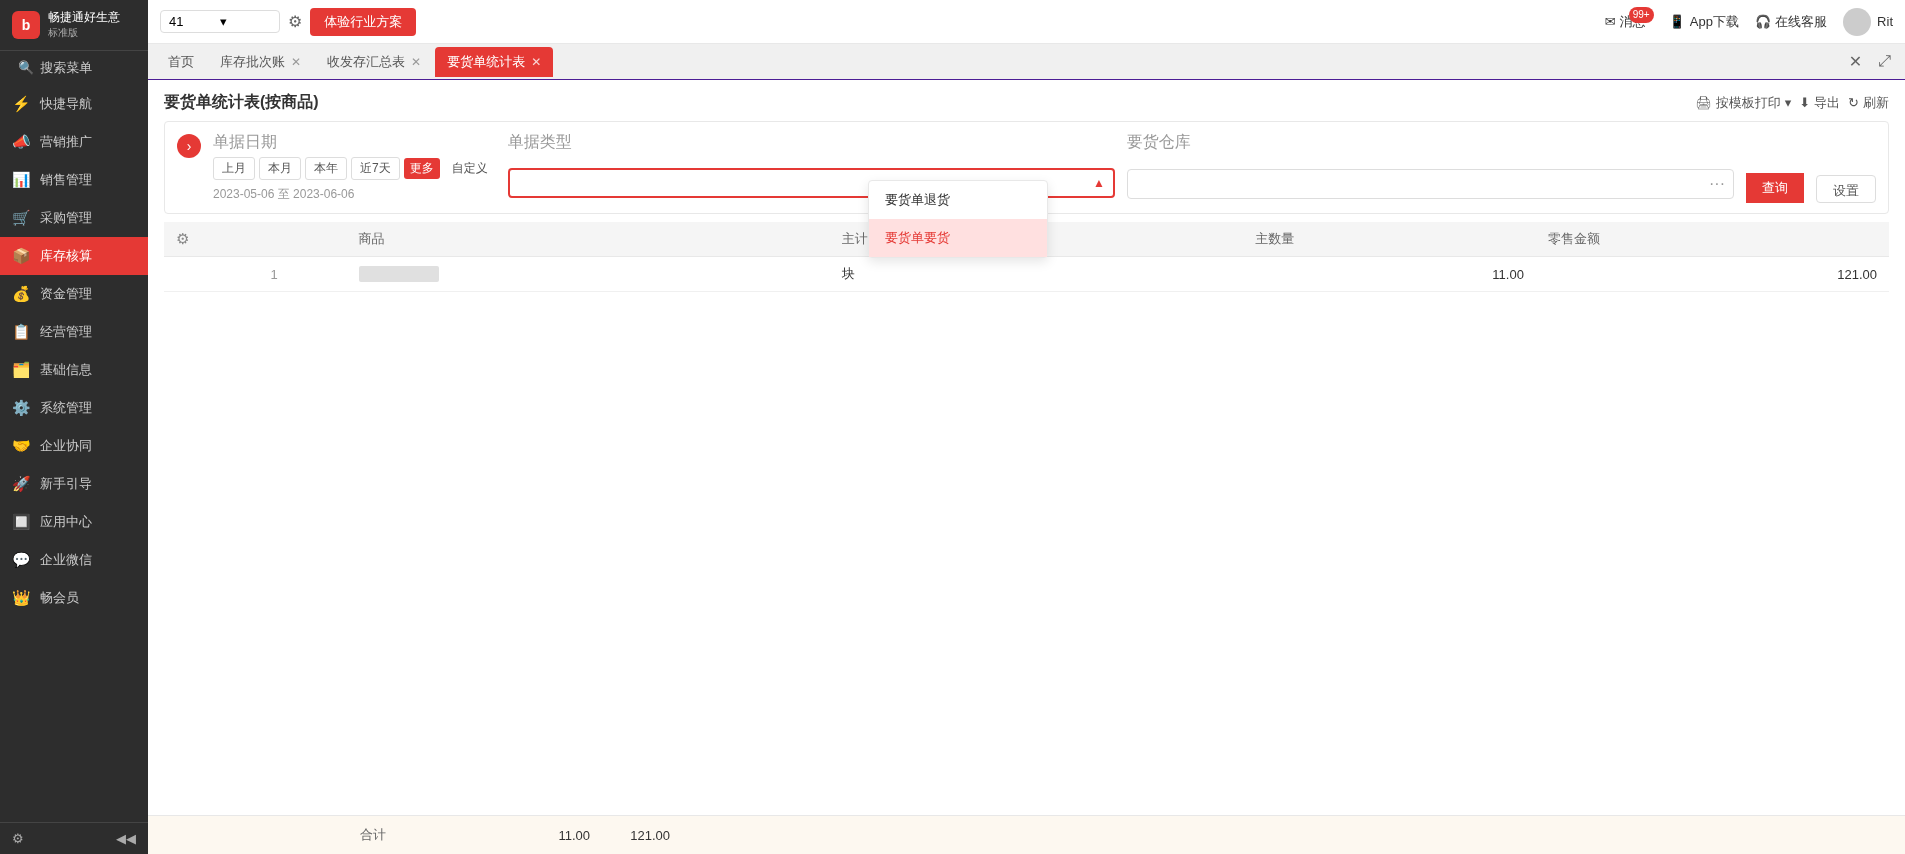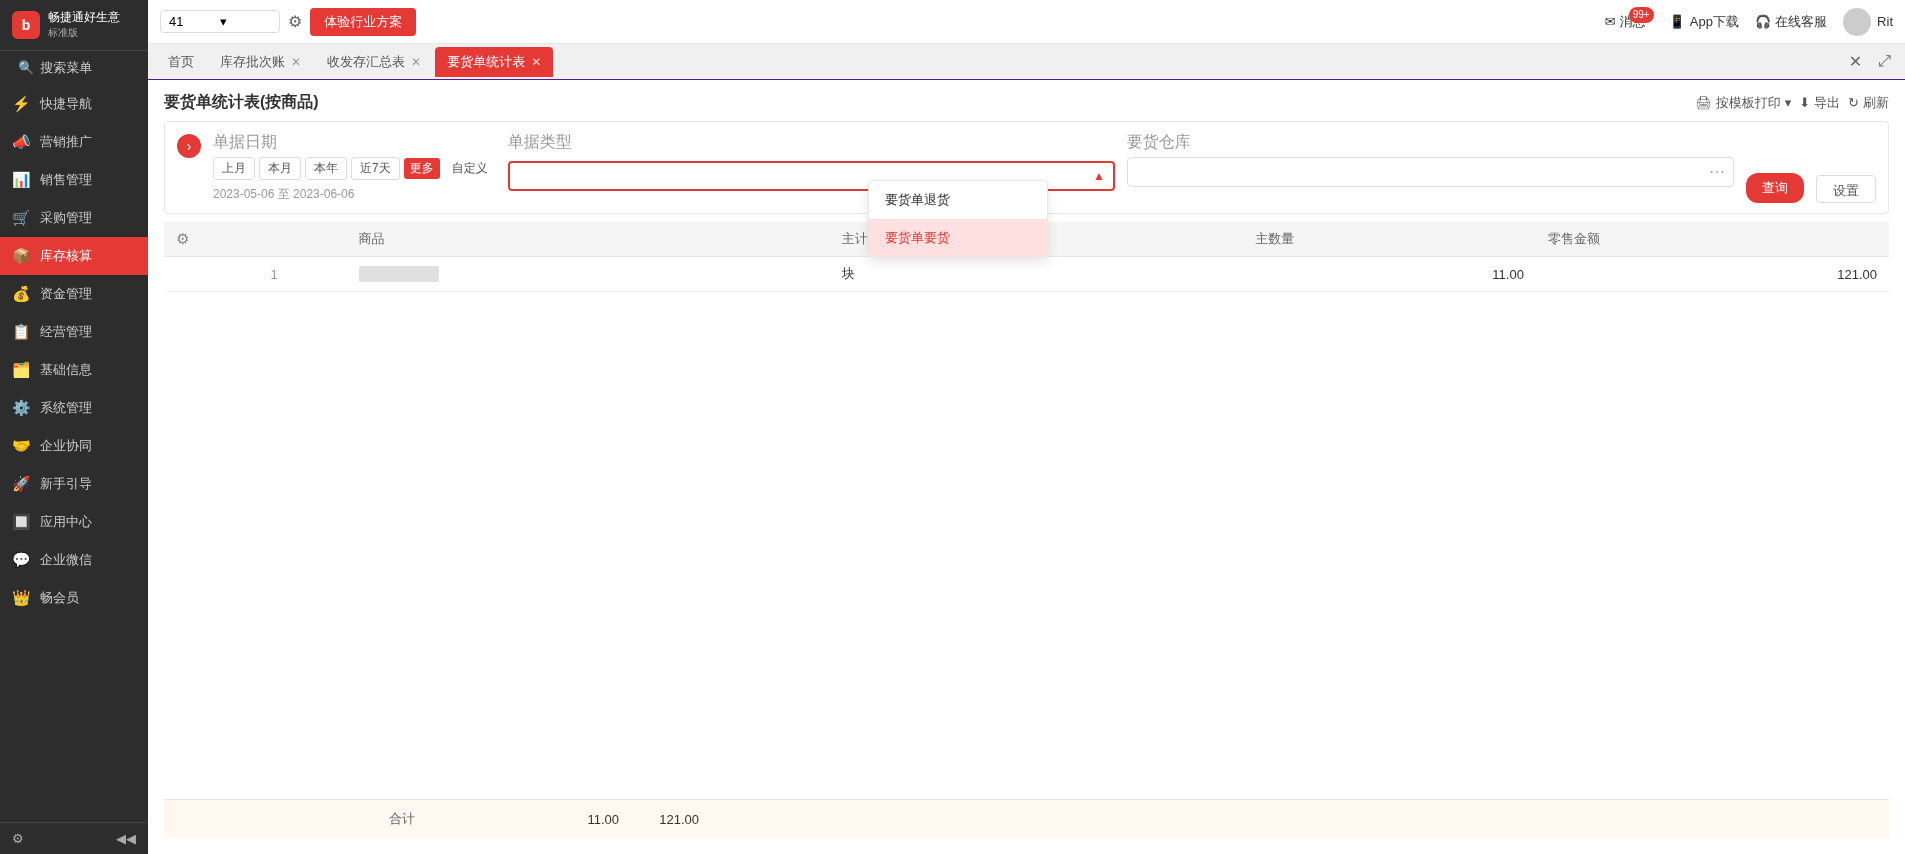--- a/index.html
+++ b/index.html
@@ -162,36 +162,36 @@
     .filter-date-row { display: flex; align-items: center; gap: 4px; flex-wrap: wrap; }
     .date-btn {
       padding: 2px 8px; border: 1px solid #ddd; border-radius: 3px; cursor: pointer; font-size: 12px; color: #555;
     }
     .date-badge {
       background: #e53935; color: white; border-radius: 3px; padding: 2px 6px; font-size: 12px; cursor: pointer;
     }
     .date-custom { padding: 2px 8px; cursor: pointer; font-size: 12px; color: #555; }
     .date-range { font-size: 12px; color: #999; margin-top: 2px; }
 
-    .filter-type-group { display: flex; flex-direction: column; gap: 8px; flex: 1; min-width: 200px; }
+    .filter-type-group { display: flex; flex-direction: column; gap: 15px; flex: 1; min-width: 200px; }
     .filter-type-select {
       border: 2px solid #e53935; border-radius: 4px; padding: 4px 8px; font-size: 13px;
       display: flex; align-items: center; justify-content: space-between; cursor: pointer;
       position: relative; min-height: 30px;
     }
     .filter-type-select .arrow { color: #e53935; font-size: 12px; }
 
-    .filter-warehouse-group { display: flex; flex-direction: column; gap: 4px; flex: 1; }
+    .filter-warehouse-group { display: flex; flex-direction: column; gap: 16px; flex: 1; }
     .filter-warehouse-input {
       border: 1px solid #ddd; border-radius: 4px; padding: 4px 8px; font-size: 13px;
       display: flex; align-items: center; justify-content: space-between; min-height: 30px; cursor: pointer;
     }
 
     .query-btn {
-      background: #e53935; color: white; border: none; border-radius: 12px; padding: 6px 16px;
+      background: #e53935; color: white; border: none; border-radius: 0; padding: 6px 16px;
       cursor: pointer; font-size: 13px; align-self: flex-end; height: 30px;
     }
     .setting-btn {
       background: white; color: #555; border: 1px solid #ddd; border-radius: 4px; padding: 6px 16px;
       cursor: pointer; font-size: 13px; align-self: flex-end; height: 28px;
     }
 
     
     .dropdown-menu {
       position: absolute;
@@ -230,25 +230,25 @@
     .settings-icon { color: #888; cursor: pointer; font-size: 15px; }
     .row-num { color: #999; text-align: center; }
     .product-name { display: flex; align-items: center; gap: 4px; }
     .product-placeholder { width: 80px; height: 16px; background: #e0e0e0; border-radius: 2px; }
     .num-cell { text-align: right; }
 
     
     .table-footer {
       background: #fdf8f0;
       border-top: 1px solid #e8e8e8;
-      padding: 10px 25px;
-      display: flex;
-      align-items: center;
-      flex-shrink: 0;
-      margin: 16px;
+      padding: 10px 12px;
+      display: flex;
+      align-items: center;
+      flex-shrink: 0;
+      margin: 0;
     }
     .footer-label { font-size: 13px; color: #666; margin-right: 4px; padding-left: 200px; }
     .footer-num { font-size: 13px; color: #333; min-width: 80px; text-align: right; }
   </style>
 </head>
 <body>
 
 <nav class="sidebar">
   <div class="sidebar-logo">
     <div class="sidebar-logo-icon">b</div>

